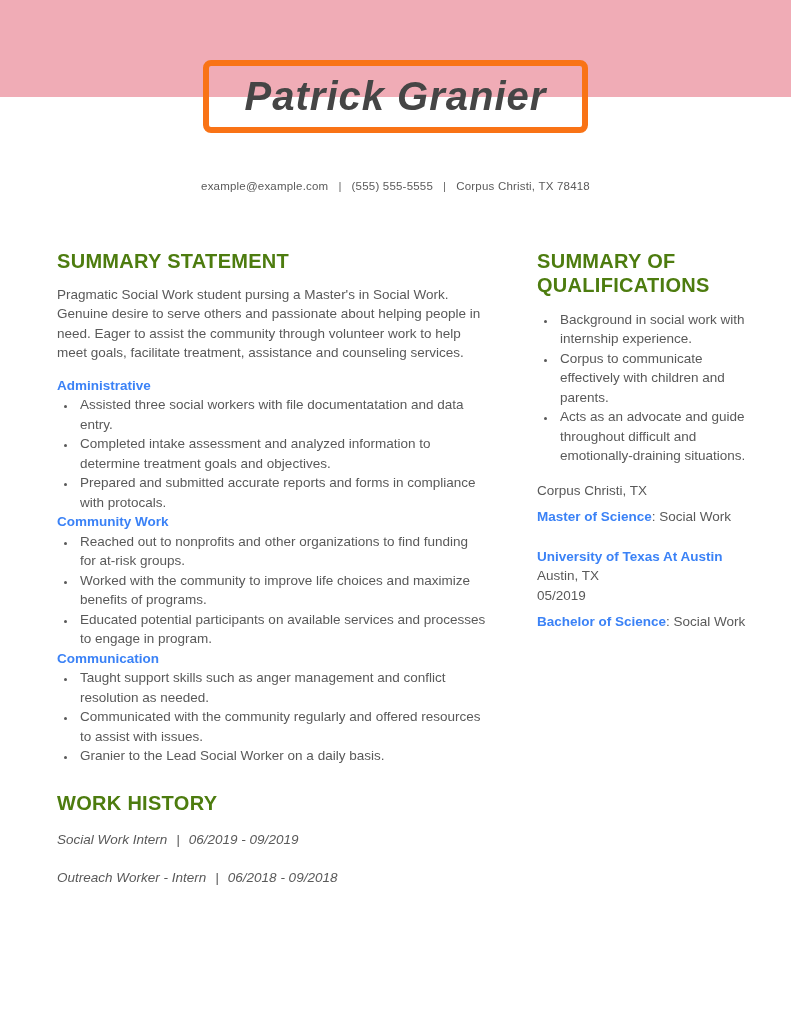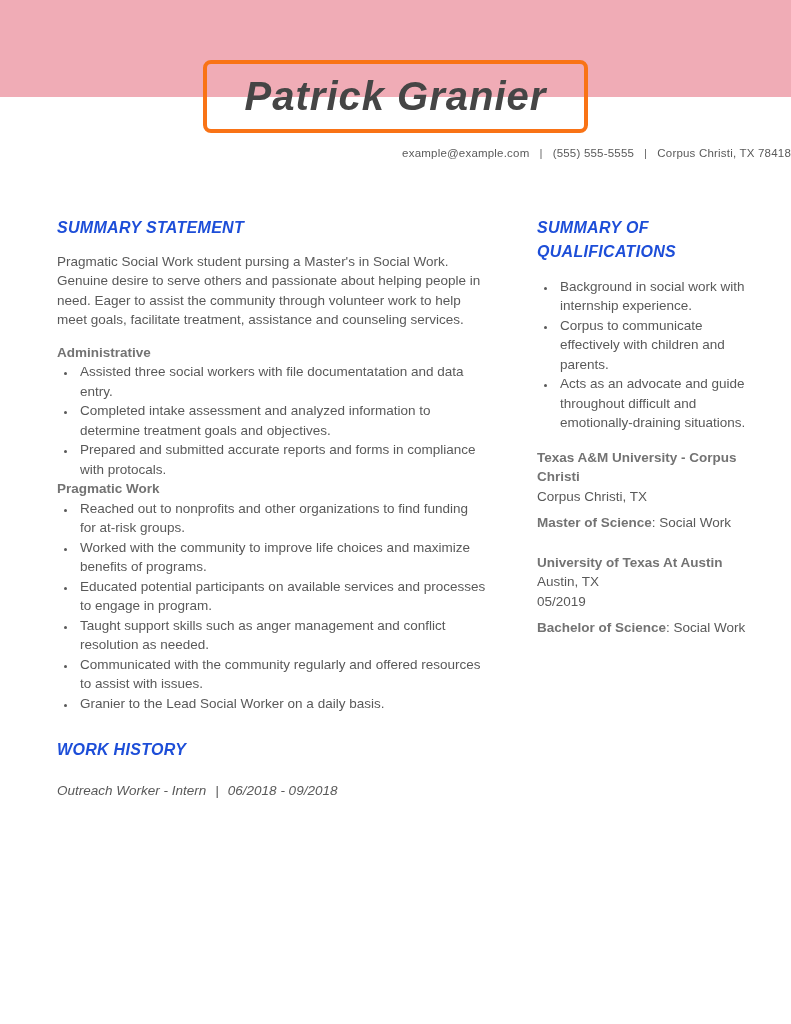--- a/index.html
+++ b/index.html
@@ -6,42 +6,42 @@
   html,body { background:#ffffff; }
   body {
     width:791px; height:1024px; position:relative; overflow:hidden;
     font-family:"Liberation Sans", sans-serif;
     color:#595959; font-size:13.5px; line-height:19.5px;
   }
   .header { position:relative; height:133px; }
   .band { position:absolute; top:0; left:0; width:791px; height:97px; background:#f0acb6; }
   .name-box {
     position:absolute; left:203px; top:60px; width:385px; height:73px;
-    border:4px solid #f97316; border-radius:8px; background:transparent;
+    border:6px solid #f97316; border-radius:8px; background:transparent;
     display:flex; align-items:center; justify-content:center;
   }
   .name {
     font-size:40px; font-weight:700; font-style:italic;
     color:#454545; letter-spacing:1px; white-space:nowrap;
   }
   .contact {
-    margin-top:11px; text-align:right;
+    margin-top:44px; text-align:center;
     font-size:11.5px; color:#5a5a5a; letter-spacing:.2px;
   }
   .contact .pipe { margin:0 10px; color:#6a6a6a; }
   .content { display:flex; padding:0 40px 0 57px; margin-top:52px; }
   .col-left { width:430px; margin-right:50px; flex:none; }
   .col-right { width:214px; flex:none; }
   .section-heading {
-    color:#1d4ed8; font-weight:700; font-style:italic;
-    font-size:16px; line-height:24px; letter-spacing:.3px;
+    color:#4d7c0f; font-weight:700; 
+    font-size:20px; line-height:24px; letter-spacing:.3px;
   }
   .summary-text { margin-top:12px; }
   .sec-skills .section-heading { margin-top:20px; }
-  .group-title, .b, .school-name, .employer, .degree-label { font-weight:700; color:#737373; }
+  .group-title, .b, .school-name, .employer, .degree-label { font-weight:700; color:#3b82f6; }
   .sec-skills .group-title { margin-top:0; }
   .skills-body { margin-top:13px; }
   ul { list-style:disc outside; padding-left:20px; }
   li { padding-left:3px; }
   li::marker { color:#595959; font-size:11px; }
   .sec-work .section-heading { margin-top:25px; }
   .job { margin-top:15px; }
   .job + .job { margin-top:19px; }
   .role-line { font-style:italic; }
   .role-line .pipe { margin:0 9px; }
@@ -77,40 +77,44 @@
     <div class="sec-skills">
       <div class="skills-body">
 
         <div class="group-title">Administrative</div>
         <ul>
           <li>Assisted three social workers with file documentatation and data entry.</li>
           <li>Completed intake assessment and analyzed information to determine treatment goals and objectives.</li>
           <li>Prepared and submitted accurate reports and forms in compliance with protocals.</li>
         </ul>
 
-        <div class="group-title">Pragmatic Work</div>
+        <div class="group-title">Community Work</div>
         <ul>
           <li>Reached out to nonprofits and other organizations to find funding for at-risk groups.</li>
           <li>Worked with the community to improve life choices and maximize benefits of programs.</li>
           <li>Educated potential participants on available services and processes to engage in program.</li>
         </ul>
 
+        <div class="group-title">Communication</div>
         <ul>
           <li>Taught support skills such as anger management and conflict resolution as needed.</li>
           <li>Communicated with the community regularly and offered resources to assist with issues.</li>
           <li>Granier to the Lead Social Worker on a daily basis.</li>
         </ul>
 
       </div>
     </div>
 
     <div class="sec-work">
       <div class="section-heading">WORK HISTORY</div>
 
       <div class="job">
+        <div class="role-line">
+          <span>Social Work Intern</span><span class="pipe">|</span><span>06/2019 - 09/2019</span>
+        </div>
       </div>
 
       <div class="job">
         <div class="role-line">
           <span>Outreach Worker - Intern</span><span class="pipe">|</span><span>06/2018 - 09/2018</span>
         </div>
       </div>
 
     </div>
   </div>
@@ -122,21 +126,20 @@
       <ul class="qual-list">
         <li>Background in social work with internship experience.</li>
         <li>Corpus to communicate effectively with children and parents.</li>
         <li>Acts as an advocate and guide throughout difficult and emotionally-draining situations.</li>
       </ul>
     </div>
 
     <div class="sec-education">
 
       <div class="school">
-        <div class="school-name">Texas A&amp;M University - Corpus Christi</div>
         <div>Corpus Christi, TX</div>
         <div class="degree-line">
           <span class="degree-label">Master of Science</span><span>: Social Work</span>
         </div>
       </div>
 
       <div class="school">
         <div class="school-name">University of Texas At Austin</div>
         <div>Austin, TX</div>
         <div>05/2019</div>

